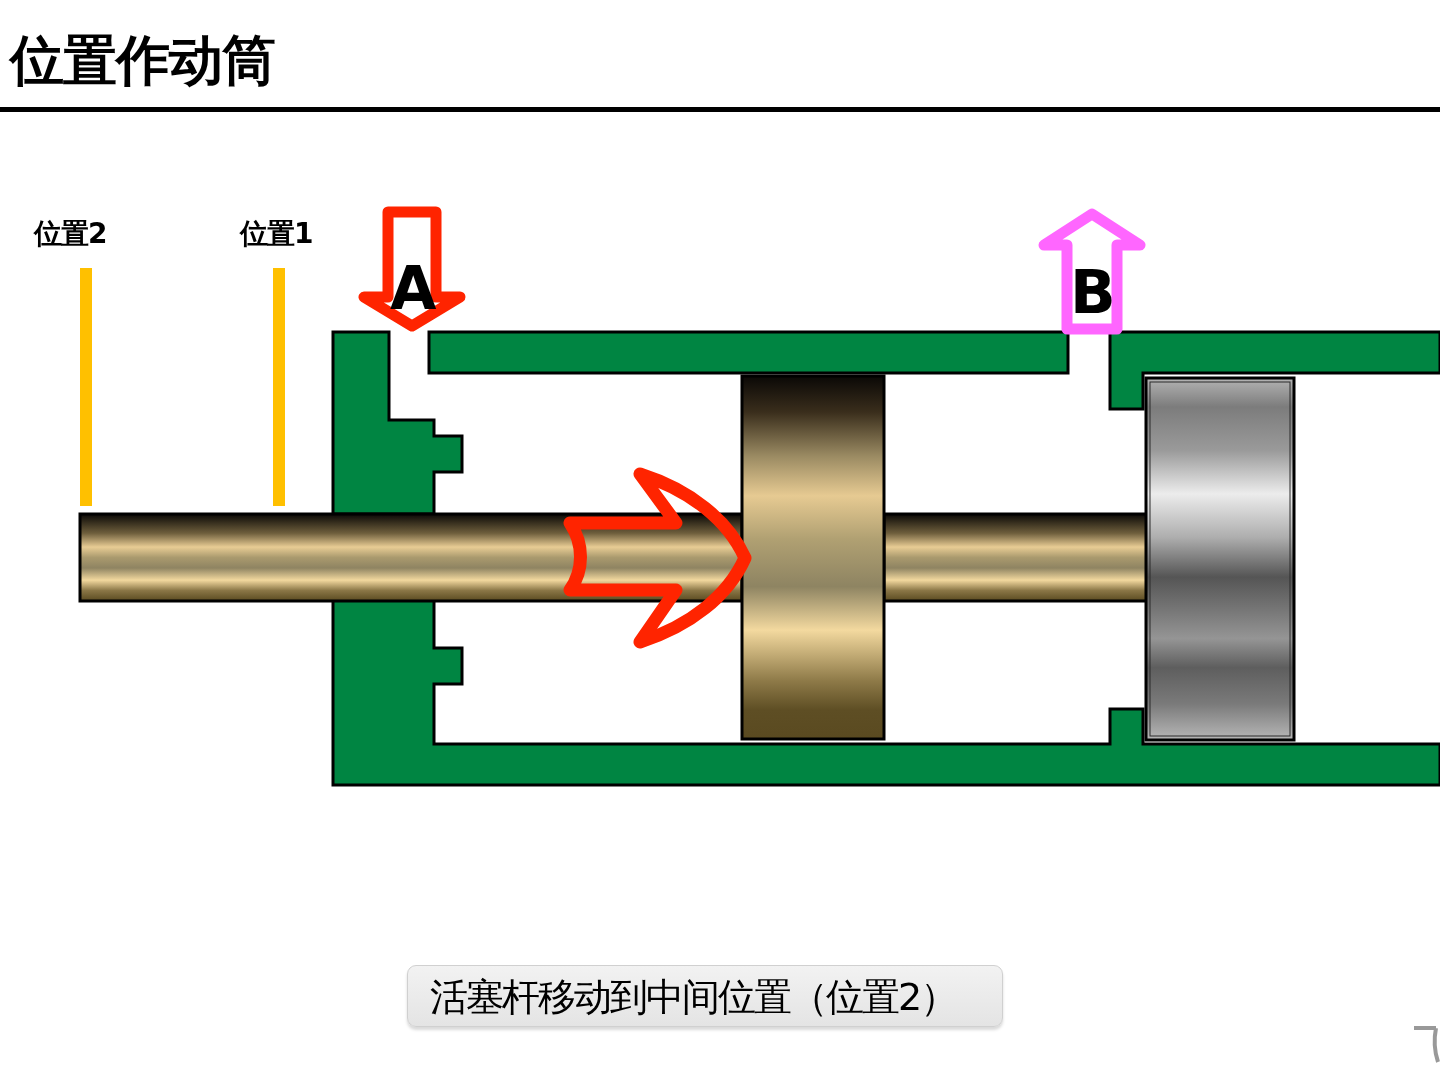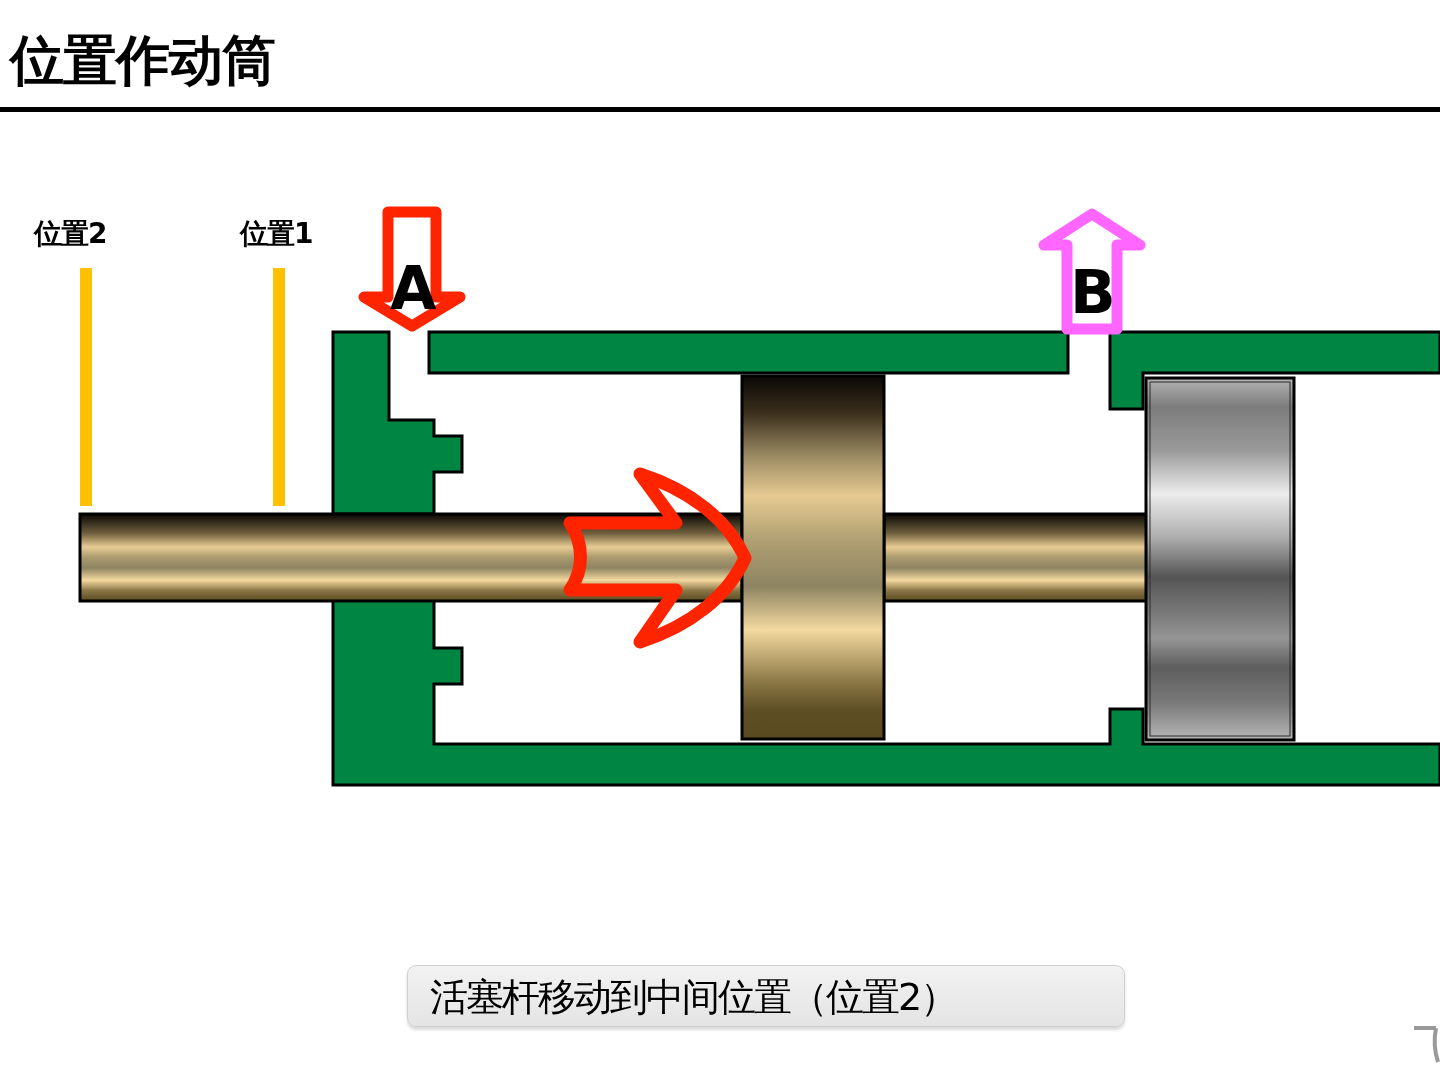--- a/index.html
+++ b/index.html
@@ -2,21 +2,21 @@
 <html><head>
   <meta charset="utf-8">
   <style>
     html, body { margin: 0; padding: 0; background: #ffffff; }
     body { width: 1440px; height: 1080px; position: relative; overflow: hidden; font-family: "DejaVu Sans", "Liberation Sans", sans-serif; }
     .title { position: absolute; left: 2px; top: 26px; font-size: 54px; font-weight: 900; color: #000; letter-spacing: -1px; line-height: 70px; margin-left: 8px; }
     .title-rule { position: absolute; left: 0; top: 107px; width: 1440px; height: 5px; background: #000; }
     .pos-label { position: absolute; top: 212px; font-size: 28px; font-weight: 900; color: #000; line-height: 44px; letter-spacing: -1px; }
     .port-letter { position: absolute; font-size: 60px; font-weight: bold; color: #000; line-height: 60px; }
     svg.diagram { position: absolute; left: 0; top: 0; }
-    .caption { position: absolute; left: 407px; top: 965px; width: 718px; height: 62px; background: linear-gradient(#f2f2f2, #e4e4e4); border: 1px solid #d0d0d0; border-radius: 9px; box-shadow: 0 3px 3px rgba(0,0,0,0.15); box-sizing: border-box; }
+    .caption { position: absolute; left: 407px; top: 965px; width: 596px; height: 62px; background: linear-gradient(#f2f2f2, #e4e4e4); border: 1px solid #d0d0d0; border-radius: 9px; box-shadow: 0 3px 3px rgba(0,0,0,0.15); box-sizing: border-box; }
     .caption span { position: absolute; left: 22px; top: 8px; font-size: 38px; color: #000; line-height: 46px; letter-spacing: -2px; font-family: "DejaVu Sans", sans-serif; }
     .corner-glyph { position: absolute; left: 1412px; top: 1024px; width: 28px; height: 40px; }
   </style>
 </head>
 <body>
 
 <div class="title">位置作动筒</div>
 <div class="title-rule"></div>
 
 <div class="pos-label" style="left:34px;">位置2</div>

